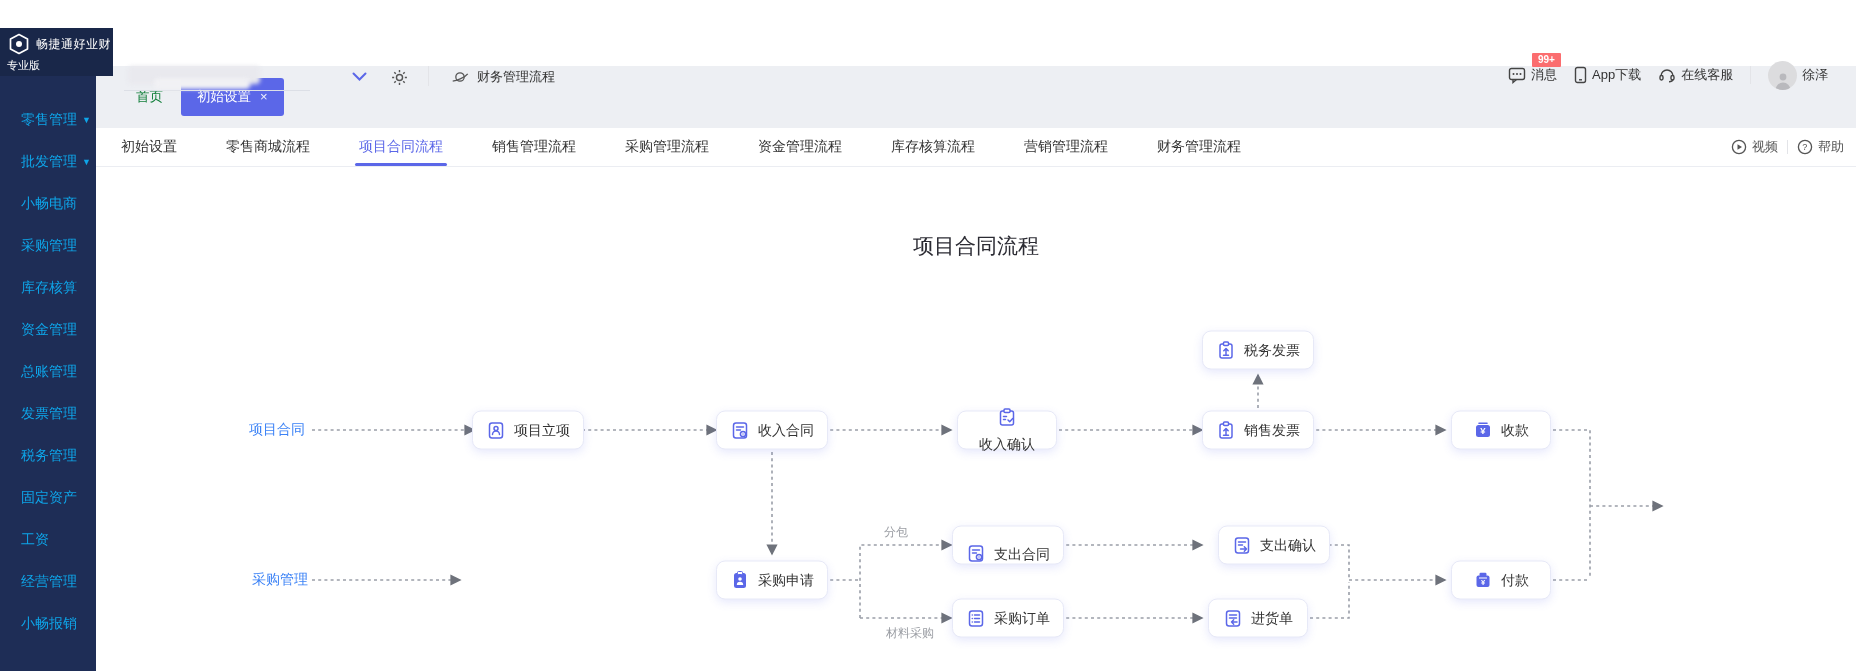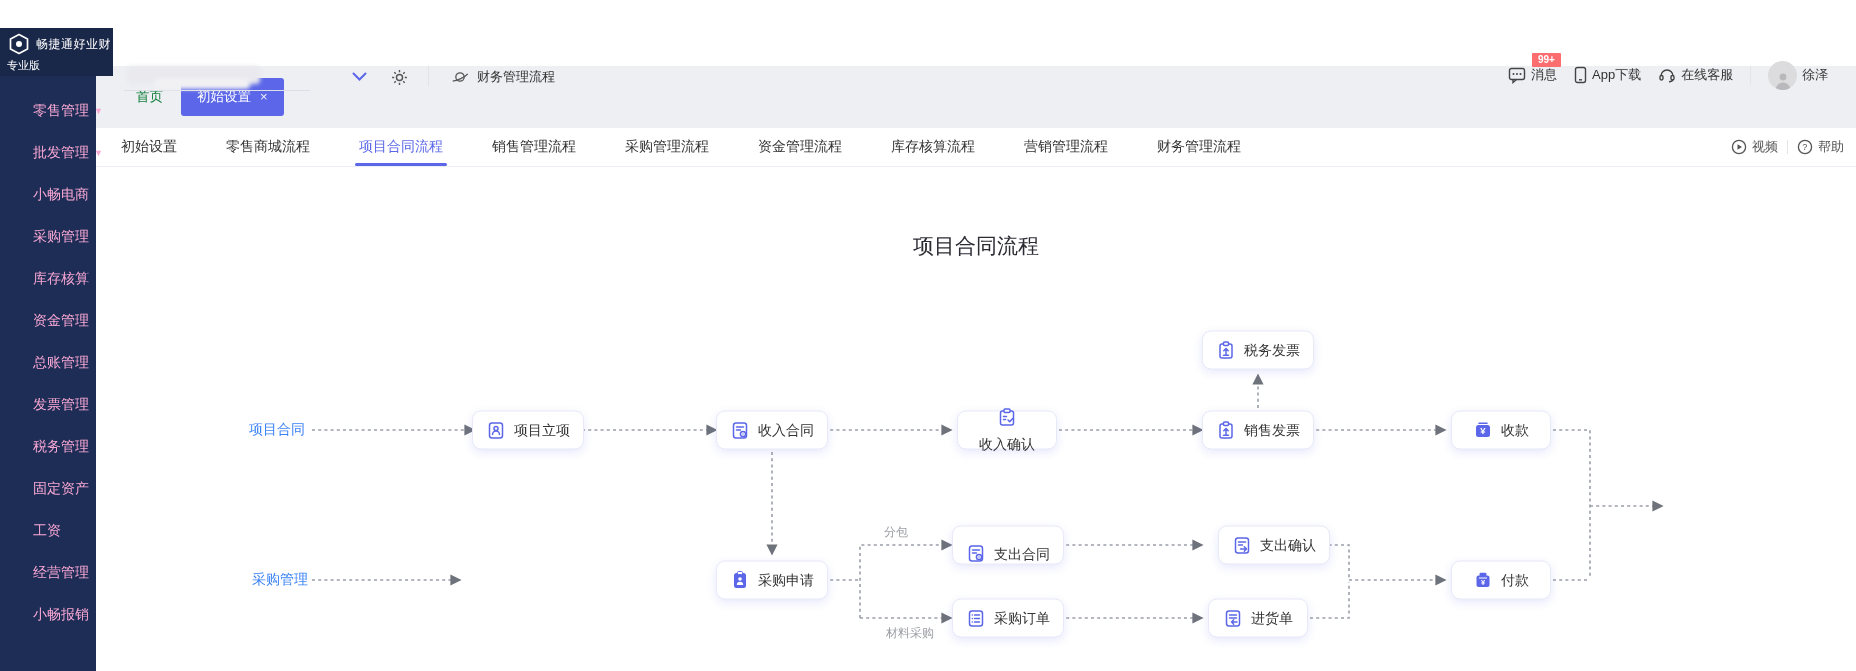--- a/index.html
+++ b/index.html
@@ -24,21 +24,21 @@
   .demo{position:absolute;left:450px;top:40px;display:flex;align-items:center;gap:7px;font-size:13px;color:#333;cursor:pointer;}
   .header-right{position:absolute;left:1508px;top:28px;height:38px;display:flex;align-items:center;gap:17px;font-size:13px;color:#333;}
   .hr-item{display:flex;align-items:center;gap:5px;position:relative;cursor:pointer;white-space:nowrap;}
   .badge{position:absolute;left:24px;top:-13px;background:#fb6d6f;color:#fff;font-size:10px;font-weight:bold;
          padding:1px 6px;border-radius:1px;line-height:12px;}
   .avatar{width:29px;height:29px;border-radius:50%;background:#dcdcde;display:flex;align-items:flex-end;justify-content:center;overflow:hidden;}
   .vsep{width:1px;height:18px;background:#e3e4e8;}
 
   
   .sidebar{position:absolute;left:0;top:76px;width:96px;height:595px;background:#1e2d56;z-index:7;padding-top:22px;}
-  .side-item{height:42px;line-height:24px;color:#f9a8d4;font-size:14px;padding-left:33px;cursor:pointer;white-space:nowrap;}
+  .side-item{height:42px;line-height:42px;color:#0ea5e9;font-size:14px;padding-left:21px;cursor:pointer;white-space:nowrap;}
   .side-item .caret{font-size:9px;margin-left:5px;vertical-align:1px;}
 
   
   .tabstrip{position:absolute;left:96px;top:66px;width:1760px;height:62px;background:#edeff3;z-index:5;
             display:flex;align-items:flex-start;padding-left:26px;}
   .tab-home{margin-top:12px;height:38px;line-height:38px;font-size:13.5px;color:#15803d;padding:0 14px;cursor:pointer;}
   .tab-active{margin-top:12px;margin-left:4px;height:38px;line-height:38px;background:#5b67e8;color:#fff;
               font-size:13.5px;padding:0 16px;border-radius:3px;display:flex;align-items:center;gap:9px;cursor:pointer;}
   .tab-x{font-size:13px;opacity:.9;cursor:pointer;}
 

